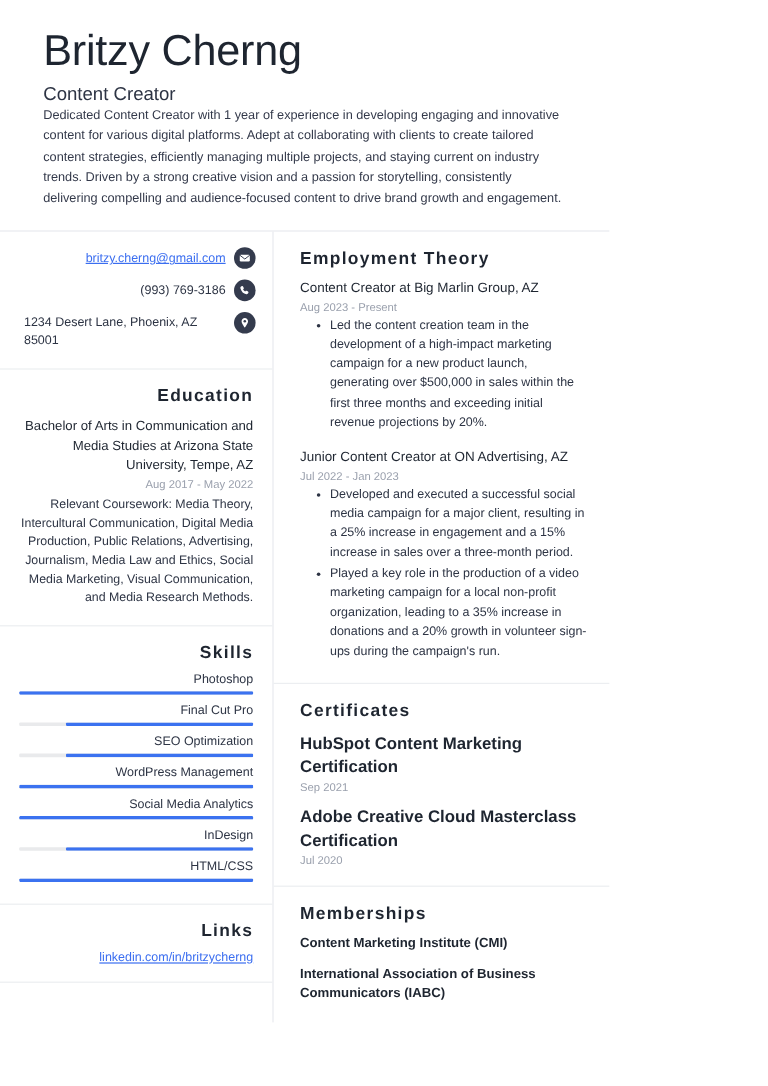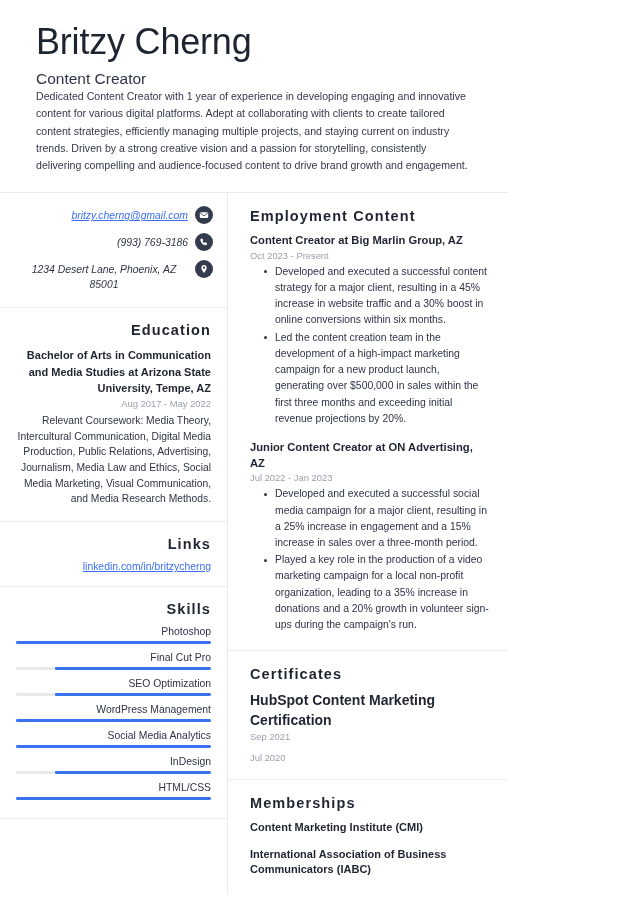--- a/index.html
+++ b/index.html
@@ -80,25 +80,24 @@
     display: flex;
     align-items: flex-start;
     justify-content: flex-end;
     gap: 7px;
     margin-bottom: 9px;
   }
   .contact-row:last-child { margin-bottom: 0; }
   .contact-text {
     font-size: 10.4px;
     line-height: 1.45;
-    text-align: center;
+    text-align: left;
     color: #2d3444;
     padding-top: 2px;
     max-width: 168px;
-    font-style: italic;
   }
   .contact-text.link {
     color: #3b6ef0;
     text-decoration: underline;
   }
   .ic {
     flex: 0 0 auto;
     width: 18px;
     height: 18px;
     border-radius: 50%;
@@ -113,21 +112,21 @@
   .sec-title-left {
     font-size: 14.5px;
     font-weight: 700;
     letter-spacing: 1.1px;
     color: #1e2530;
     text-align: right;
     margin-bottom: 9px;
   }
   .edu-degree {
     font-size: 11px;
-    font-weight: 700;
+    font-weight: 400;
     line-height: 1.48;
     color: #1e2530;
     text-align: right;
   }
   .edu-dates {
     font-size: 9.4px;
     color: #9aa0ad;
     text-align: right;
     margin-top: 2px;
     margin-bottom: 4px;
@@ -184,21 +183,21 @@
     font-size: 14.5px;
     font-weight: 700;
     letter-spacing: 1.1px;
     color: #1e2530;
     margin-bottom: 9px;
   }
   .job { margin-bottom: 13px; }
   .job:last-child { margin-bottom: 0; }
   .job-head {
     font-size: 11.2px;
-    font-weight: 700;
+    font-weight: 400;
     color: #1e2530;
     line-height: 1.4;
   }
   .job-dates {
     font-size: 9.4px;
     color: #9aa0ad;
     margin-top: 1px;
     margin-bottom: 3px;
   }
   ul.bullets {
@@ -298,91 +297,90 @@
 
       </div>
 
       <div class="block">
         <div class="sec-title-left">Education</div>
         <div class="edu-degree">Bachelor of Arts in Communication and Media Studies at Arizona State University, Tempe, AZ</div>
         <div class="edu-dates">Aug 2017 - May 2022</div>
         <div class="edu-course">Relevant Coursework: Media Theory, Intercultural Communication, Digital Media Production, Public Relations, Advertising, Journalism, Media Law and Ethics, Social Media Marketing, Visual Communication, and Media Research Methods.</div>
       </div>
 
+      <div class="block skills-block last">
+        <div class="sec-title-left">Skills</div>
+
+        <div class="skill">
+          <div class="skill-name">Photoshop</div>
+          <div class="skill-track">
+            <div class="skill-fill" style="width: 100%;"></div>
+          </div>
+        </div>
+
+        <div class="skill">
+          <div class="skill-name">Final Cut Pro</div>
+          <div class="skill-track">
+            <div class="skill-fill" style="width: 80%;"></div>
+          </div>
+        </div>
+
+        <div class="skill">
+          <div class="skill-name">SEO Optimization</div>
+          <div class="skill-track">
+            <div class="skill-fill" style="width: 80%;"></div>
+          </div>
+        </div>
+
+        <div class="skill">
+          <div class="skill-name">WordPress Management</div>
+          <div class="skill-track">
+            <div class="skill-fill" style="width: 100%;"></div>
+          </div>
+        </div>
+
+        <div class="skill">
+          <div class="skill-name">Social Media Analytics</div>
+          <div class="skill-track">
+            <div class="skill-fill" style="width: 100%;"></div>
+          </div>
+        </div>
+
+        <div class="skill">
+          <div class="skill-name">InDesign</div>
+          <div class="skill-track">
+            <div class="skill-fill" style="width: 80%;"></div>
+          </div>
+        </div>
+
+        <div class="skill">
+          <div class="skill-name">HTML/CSS</div>
+          <div class="skill-track">
+            <div class="skill-fill" style="width: 100%;"></div>
+          </div>
+        </div>
+
+      </div>
+
       <div class="block">
         <div class="sec-title-left">Links</div>
         <a class="link-item" href="#">linkedin.com/in/britzycherng</a>
       </div>
 
-      <div class="block skills-block last">
-        <div class="sec-title-left">Skills</div>
-
-        <div class="skill">
-          <div class="skill-name">Photoshop</div>
-          <div class="skill-track">
-            <div class="skill-fill" style="width: 100%;"></div>
-          </div>
-        </div>
-
-        <div class="skill">
-          <div class="skill-name">Final Cut Pro</div>
-          <div class="skill-track">
-            <div class="skill-fill" style="width: 80%;"></div>
-          </div>
-        </div>
-
-        <div class="skill">
-          <div class="skill-name">SEO Optimization</div>
-          <div class="skill-track">
-            <div class="skill-fill" style="width: 80%;"></div>
-          </div>
-        </div>
-
-        <div class="skill">
-          <div class="skill-name">WordPress Management</div>
-          <div class="skill-track">
-            <div class="skill-fill" style="width: 100%;"></div>
-          </div>
-        </div>
-
-        <div class="skill">
-          <div class="skill-name">Social Media Analytics</div>
-          <div class="skill-track">
-            <div class="skill-fill" style="width: 100%;"></div>
-          </div>
-        </div>
-
-        <div class="skill">
-          <div class="skill-name">InDesign</div>
-          <div class="skill-track">
-            <div class="skill-fill" style="width: 80%;"></div>
-          </div>
-        </div>
-
-        <div class="skill">
-          <div class="skill-name">HTML/CSS</div>
-          <div class="skill-track">
-            <div class="skill-fill" style="width: 100%;"></div>
-          </div>
-        </div>
-
-      </div>
-
     </div>
 
     <div class="col-right">
 
       <div class="rblock">
-        <div class="sec-title-right">Employment Content</div>
+        <div class="sec-title-right">Employment Theory</div>
 
         <div class="job">
           <div class="job-head">Content Creator at Big Marlin Group, AZ</div>
-          <div class="job-dates">Oct 2023 - Present</div>
+          <div class="job-dates">Aug 2023 - Present</div>
           <ul class="bullets">
-            <li>Developed and executed a successful content strategy for a major client, resulting in a 45% increase in website traffic and a 30% boost in online conversions within six months.</li>
             <li>Led the content creation team in the development of a high-impact marketing campaign for a new product launch, generating over $500,000 in sales within the first three months and exceeding initial revenue projections by 20%.</li>
           </ul>
         </div>
 
         <div class="job">
           <div class="job-head">Junior Content Creator at ON Advertising, AZ</div>
           <div class="job-dates">Jul 2022 - Jan 2023</div>
           <ul class="bullets">
             <li>Developed and executed a successful social media campaign for a major client, resulting in a 25% increase in engagement and a 15% increase in sales over a three-month period.</li>
             <li>Played a key role in the production of a video marketing campaign for a local non-profit organization, leading to a 35% increase in donations and a 20% growth in volunteer sign-ups during the campaign's run.</li>
@@ -392,20 +390,21 @@
 
       <div class="rblock">
         <div class="sec-title-right">Certificates</div>
 
         <div class="cert">
           <div class="cert-name">HubSpot Content Marketing Certification</div>
           <div class="cert-date">Sep 2021</div>
         </div>
 
         <div class="cert">
+          <div class="cert-name">Adobe Creative Cloud Masterclass Certification</div>
           <div class="cert-date">Jul 2020</div>
         </div>
       </div>
 
       <div class="rblock no-border">
         <div class="sec-title-right">Memberships</div>
         <div class="member">Content Marketing Institute (CMI)</div>
         <div class="member">International Association of Business Communicators (IABC)</div>
       </div>
 

